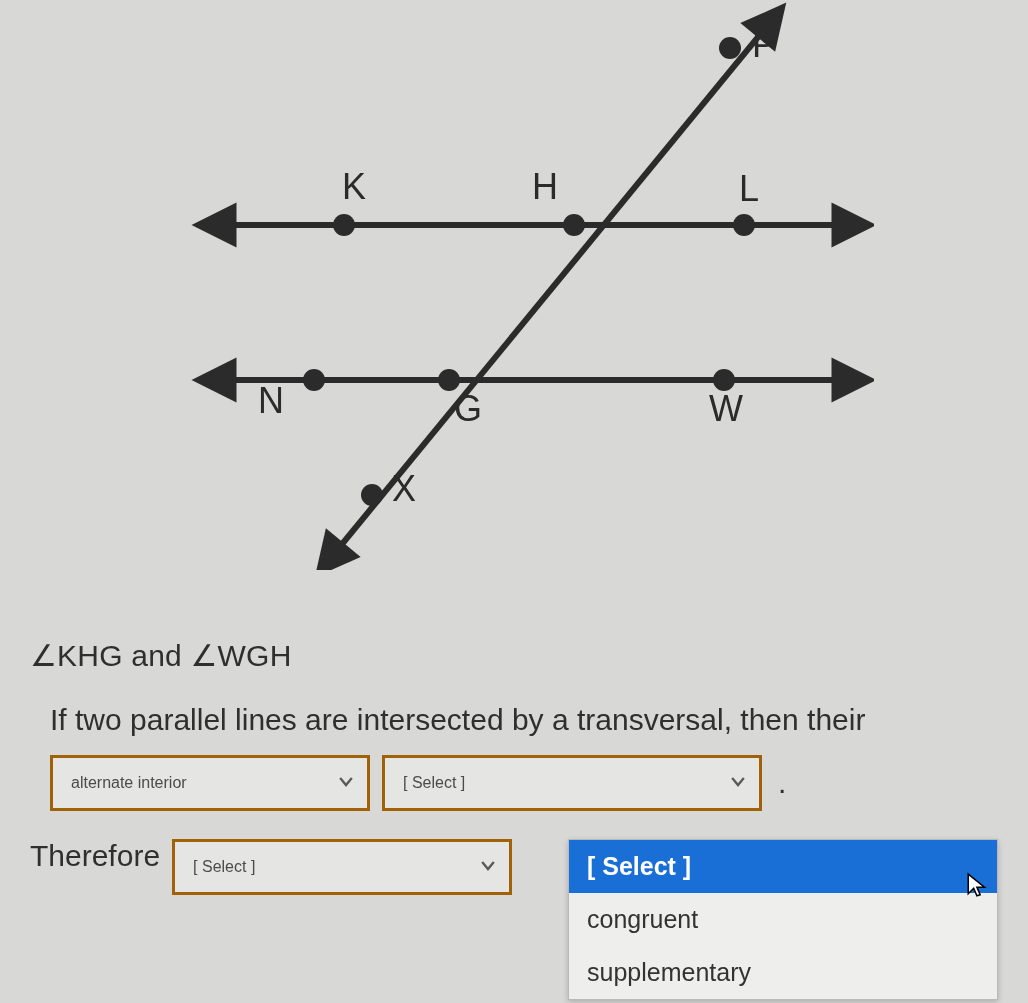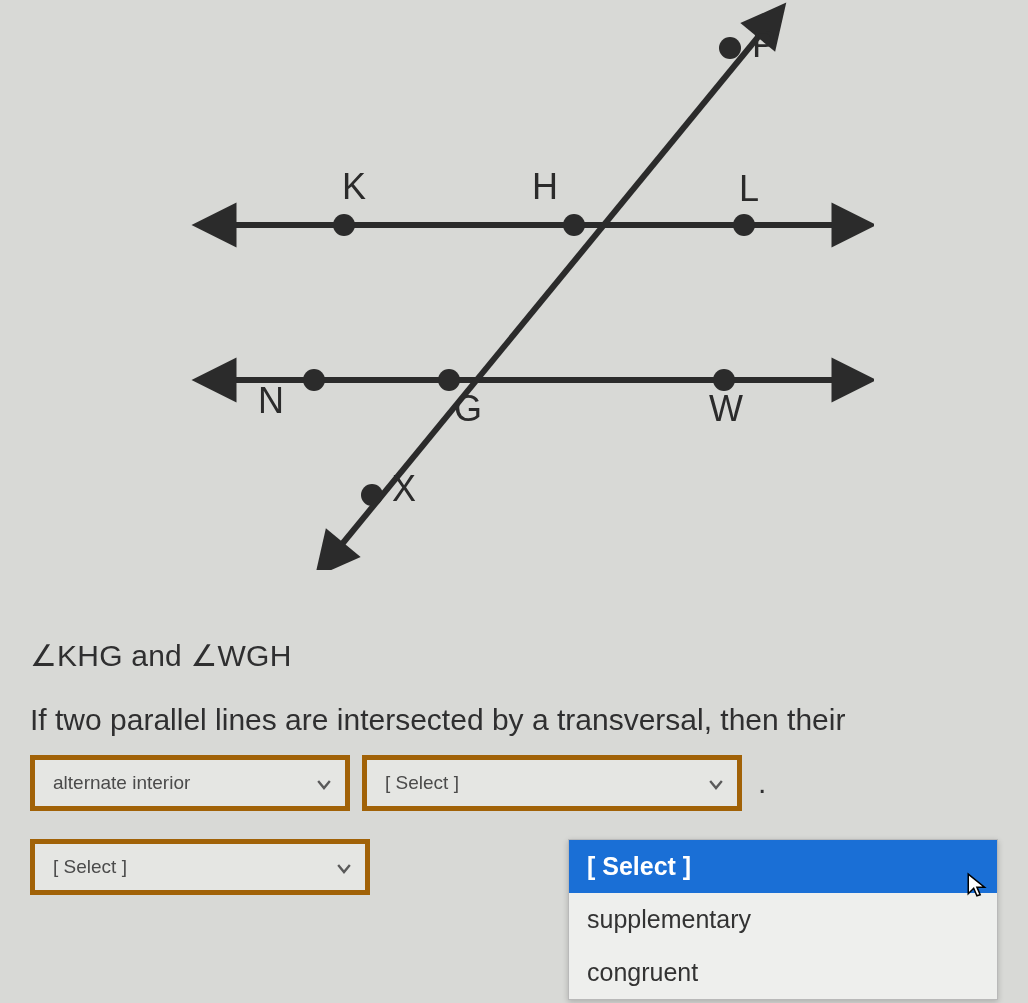--- a/index.html
+++ b/index.html
@@ -37,30 +37,31 @@
   .angle {
     font-family: "Lucida Sans Unicode", Arial, sans-serif;
   }
   .sentence {
     font-size: 30px;
     margin-top: 26px;
     display: flex;
     flex-wrap: wrap;
     align-items: center;
     gap: 10px 12px;
+    margin-left: 20px;
   }
   .dropdown {
     position: relative;
     display: inline-flex;
     align-items: center;
-    border: 5px solid #a16207;
+    border: 3px solid #a16207;
     background: #e5e6e3;
     height: 56px;
     padding: 0 44px 0 18px;
-    font-size: 19px;
+    font-size: 16px;
     color: #4b4b4b;
     cursor: pointer;
   }
   .dropdown.small { min-width: 320px; }
   .dropdown.wide  { min-width: 380px; }
   .caret {
     position: absolute;
     right: 14px;
     top: 50%;
     width: 14px; height: 14px;
@@ -164,32 +165,33 @@
       <span class="caret">
         <svg viewBox="0 0 12 12">
             <path d="M1 3 L6 9 L11 3" fill="none" stroke="#5a5a5a" stroke-width="2"></path>
           </svg>
       </span>
     </div>
     <span class="period">.</span>
   </div>
 
   <div class="row2">
+    <span>Therefore</span>
     <div class="dropdown small" style="min-width:340px;">
       <span>[ Select ]</span>
       <span class="caret">
         <svg viewBox="0 0 12 12">
             <path d="M1 3 L6 9 L11 3" fill="none" stroke="#5a5a5a" stroke-width="2"></path>
           </svg>
       </span>
     </div>
 
     <div class="options-panel">
       <div class="opt selected">[ Select ]</div>
+      <div class="opt">congruent</div>
       <div class="opt">supplementary</div>
-      <div class="opt">congruent</div>
       <svg class="cursor-img" viewBox="0 0 24 24">
         <path d="M3 2 L3 20 L8 15 L11 22 L14 21 L11 14 L18 14 Z" fill="#fff" stroke="#000" stroke-width="1.4"></path>
       </svg>
     </div>
   </div>
 
 </div>
 
 </body></html>

